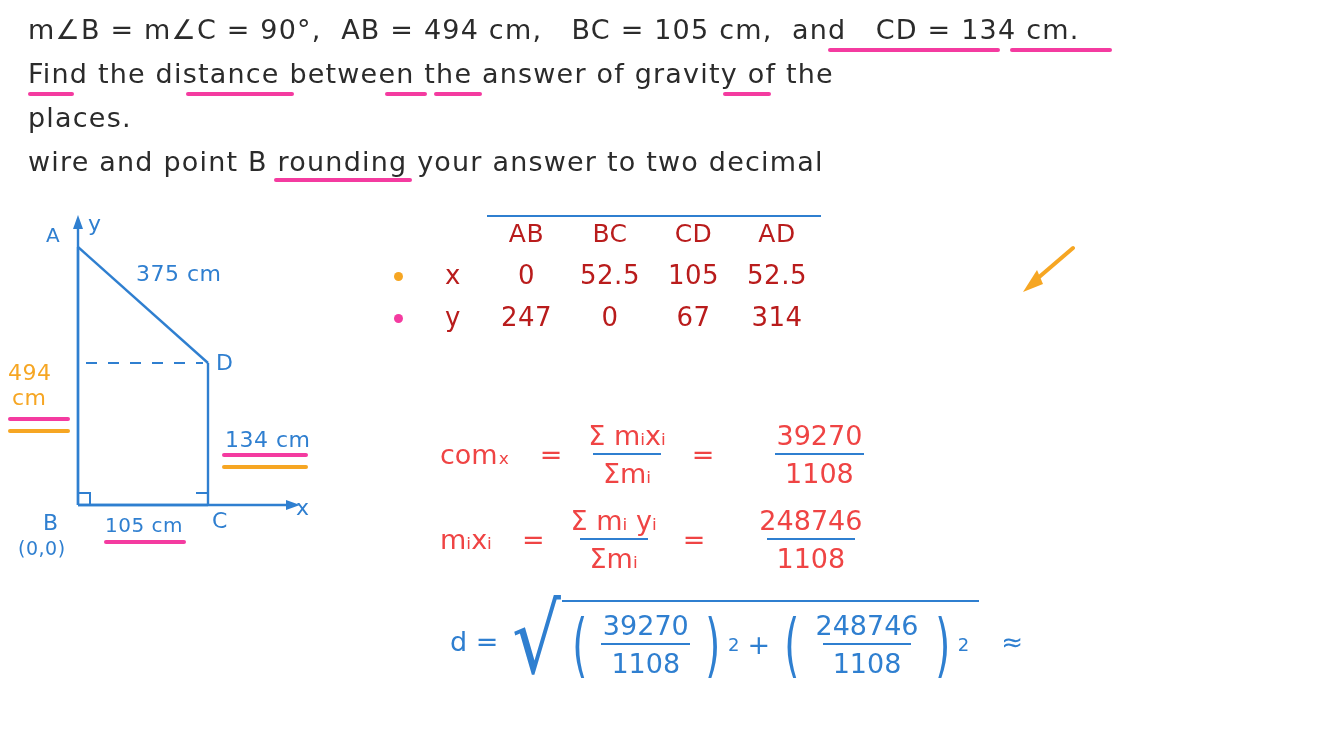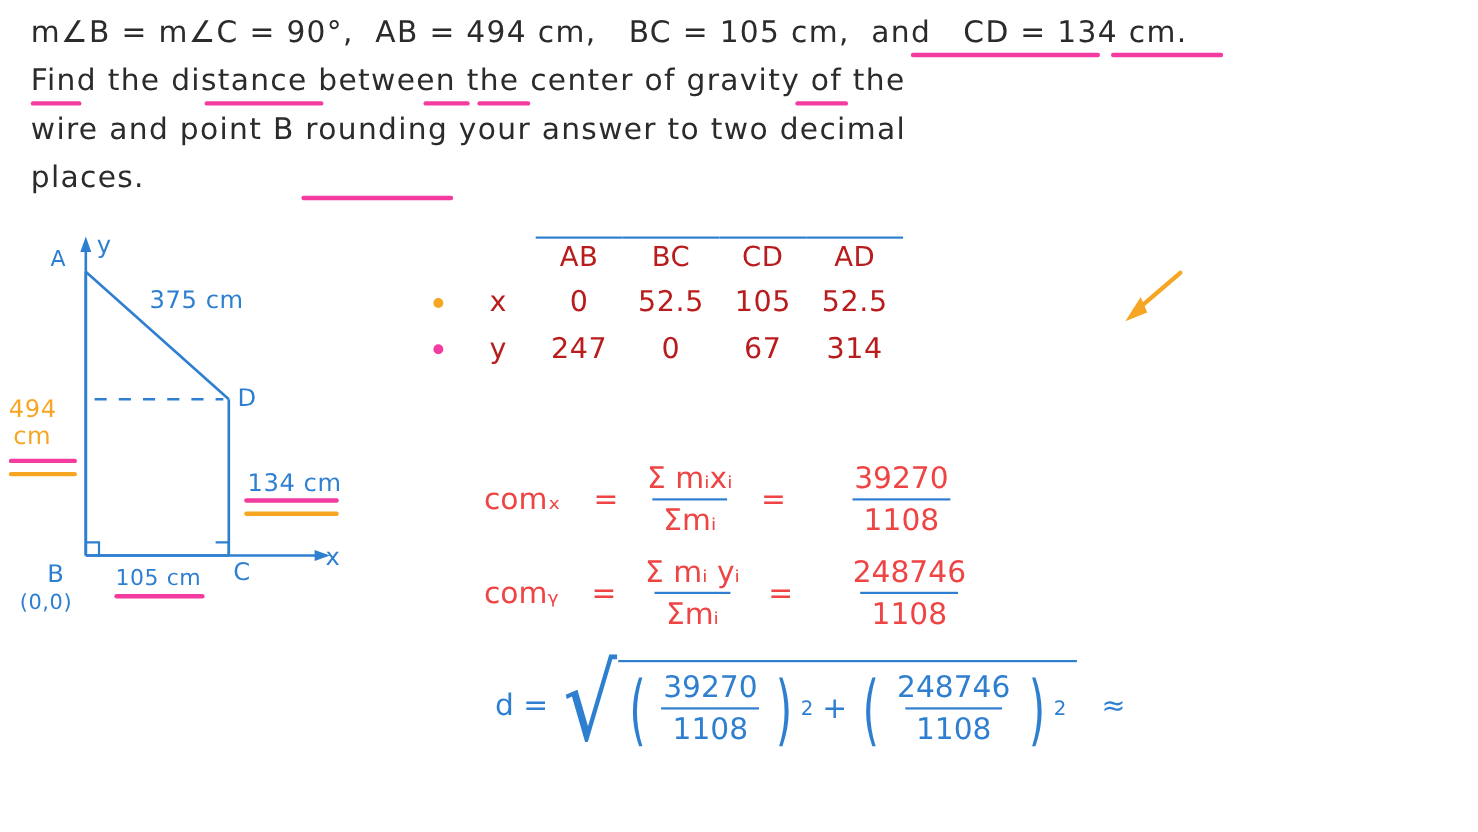--- a/index.html
+++ b/index.html
@@ -158,23 +158,23 @@
   }
 
   
   #arrow { color: #f6a623; }
 </style>
 </head>
 <body>
 
 <div id="problem" class="abs">
   <div class="line">m∠B = m∠C = 90°,  AB = 494 cm,   BC = 105 cm,  and   CD = 134 cm.</div>
-  <div class="line">Find the distance between the center of gravity of the</div>
+  <div class="line">Find the distance between the answer of gravity of the</div>
+  <div class="line">places.</div>
   <div class="line">wire and point B rounding your answer to two decimal</div>
-  <div class="line">places.</div>
 </div>
 
 <div class="hl pink abs" style="left:828px; top:48px;  width:172px;"></div>
 <div class="hl pink abs" style="left:1010px;top:48px;  width:102px;"></div>
 <div class="hl pink abs" style="left:28px;  top:92px;  width:46px;"></div>
 <div class="hl pink abs" style="left:186px; top:92px;  width:108px;"></div>
 <div class="hl pink abs" style="left:385px; top:92px;  width:42px;"></div>
 <div class="hl pink abs" style="left:434px; top:92px;  width:48px;"></div>
 <div class="hl pink abs" style="left:723px; top:92px;  width:48px;"></div>
 <div class="hl pink abs" style="left:274px; top:178px; width:138px;"></div>
@@ -264,21 +264,21 @@
       <span class="num">Σ mᵢxᵢ</span>
       <span class="den">Σmᵢ</span>
     </span>
     <span class="feq">=</span>
     <span class="frac" style="margin-left:36px;">
       <span class="num">39270</span>
       <span class="den">1108</span>
     </span>
   </div>
   <div class="frow">
-    <span class="flabel">comᵧ</span>
+    <span class="flabel">mᵢxᵢ</span>
     <span class="feq">=</span>
     <span class="frac">
       <span class="num">Σ mᵢ yᵢ</span>
       <span class="den">Σmᵢ</span>
     </span>
     <span class="feq">=</span>
     <span class="frac" style="margin-left:28px;">
       <span class="num">248746</span>
       <span class="den">1108</span>
     </span>

